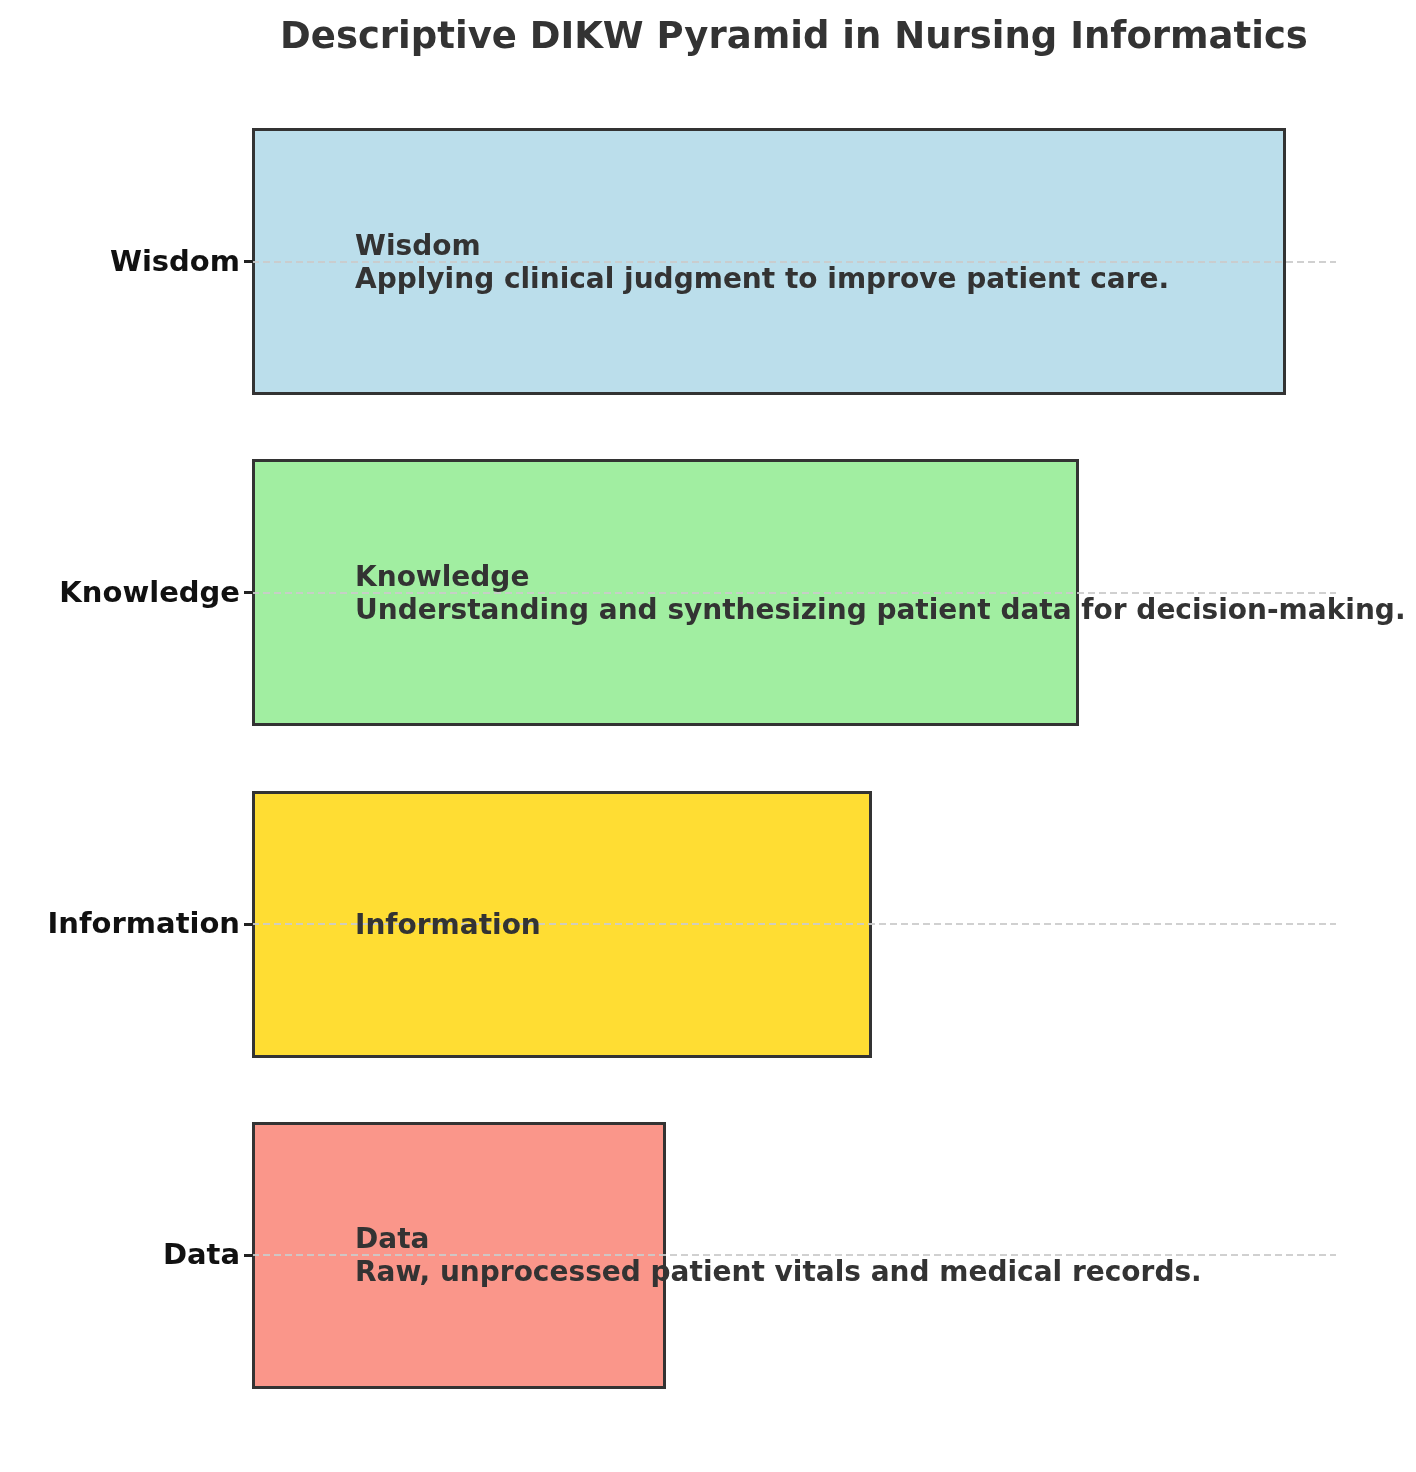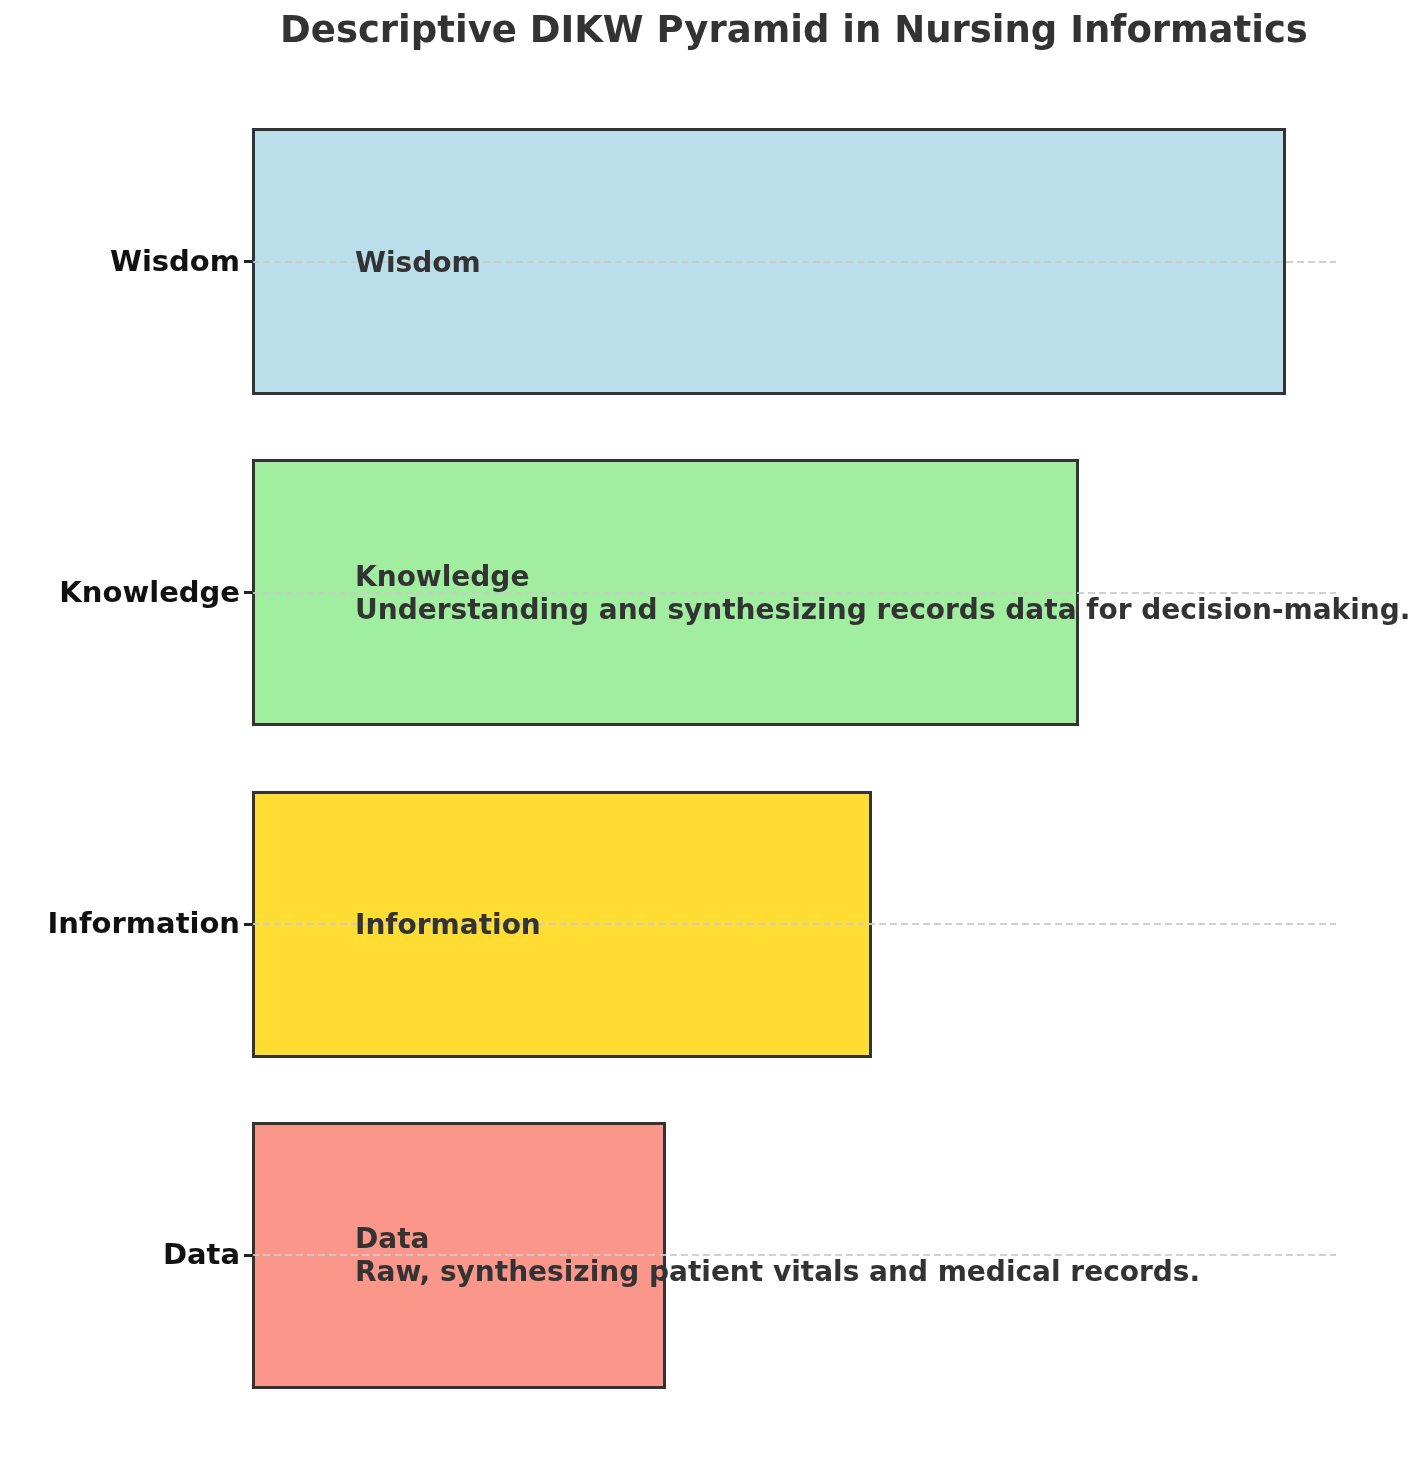--- a/index.html
+++ b/index.html
@@ -12,21 +12,21 @@
     position: relative;
     width: 1416px;
     height: 1472px;
     background: #ffffff;
     overflow: hidden;
   }
   #chart-title {
     position: absolute;
     left: 252px;
     width: 1084px;
-    top: 8px;
+    top: 14px;
     text-align: center;
     font-size: 37px;
     font-weight: bold;
     color: #333333;
     white-space: nowrap;
   }
   .gridline {
     position: absolute;
     height: 2px;
     background: repeating-linear-gradient(to right, #cbcbcb 0 7px, transparent 7px 11px);
@@ -74,38 +74,39 @@
 
 <div id="figure">
   <div id="chart-title">Descriptive DIKW Pyramid in Nursing Informatics</div>
   <div id="plot-area">
       <div class="bar" style="left: 252px; top: 128px; height: 267px; width: 1034px; background: rgb(187, 222, 235); border-color: rgb(51, 51, 51);"></div>
       <div class="gridline" style="left: 252px; width: 1084px; top: 260.5px;"></div>
       <div class="ytick" style="left: 244px; top: 260px;"></div>
       <div class="ylabel" style="top: 261.5px; color: rgb(17, 17, 17);">Wisdom</div>
       <div class="bar-text" style="left: 355px; top: 261.5px; color: rgb(51, 51, 51);">
         <div>Wisdom</div>
+        <div>Applying clinical judgment to improve patient care.</div>
       </div>
       <div class="bar" style="left: 252px; top: 459.3px; height: 267px; width: 827px; background: rgb(161, 238, 161); border-color: rgb(51, 51, 51);"></div>
       <div class="gridline" style="left: 252px; width: 1084px; top: 591.8px;"></div>
       <div class="ytick" style="left: 244px; top: 591.3px;"></div>
       <div class="ylabel" style="top: 592.8px; color: rgb(17, 17, 17);">Knowledge</div>
       <div class="bar-text" style="left: 355px; top: 592.8px; color: rgb(51, 51, 51);">
         <div>Knowledge</div>
-        <div>Understanding and synthesizing records data for decision-making.</div>
+        <div>Understanding and synthesizing patient data for decision-making.</div>
       </div>
       <div class="bar" style="left: 252px; top: 790.6px; height: 267px; width: 620px; background: rgb(255, 221, 51); border-color: rgb(51, 51, 51);"></div>
       <div class="gridline" style="left: 252px; width: 1084px; top: 923.1px;"></div>
       <div class="ytick" style="left: 244px; top: 922.6px;"></div>
       <div class="ylabel" style="top: 924.1px; color: rgb(17, 17, 17);">Information</div>
       <div class="bar-text" style="left: 355px; top: 924.1px; color: rgb(51, 51, 51);">
         <div>Information</div>
       </div>
       <div class="bar" style="left: 252px; top: 1121.9px; height: 267px; width: 414px; background: rgb(250, 150, 138); border-color: rgb(51, 51, 51);"></div>
       <div class="gridline" style="left: 252px; width: 1084px; top: 1254.4px;"></div>
       <div class="ytick" style="left: 244px; top: 1253.9px;"></div>
       <div class="ylabel" style="top: 1255.4px; color: rgb(17, 17, 17);">Data</div>
       <div class="bar-text" style="left: 355px; top: 1255.4px; color: rgb(51, 51, 51);">
         <div>Data</div>
-        <div>Raw, synthesizing patient vitals and medical records.</div>
+        <div>Raw, unprocessed patient vitals and medical records.</div>
       </div>
     </div>
 </div>
 
 </body></html>

